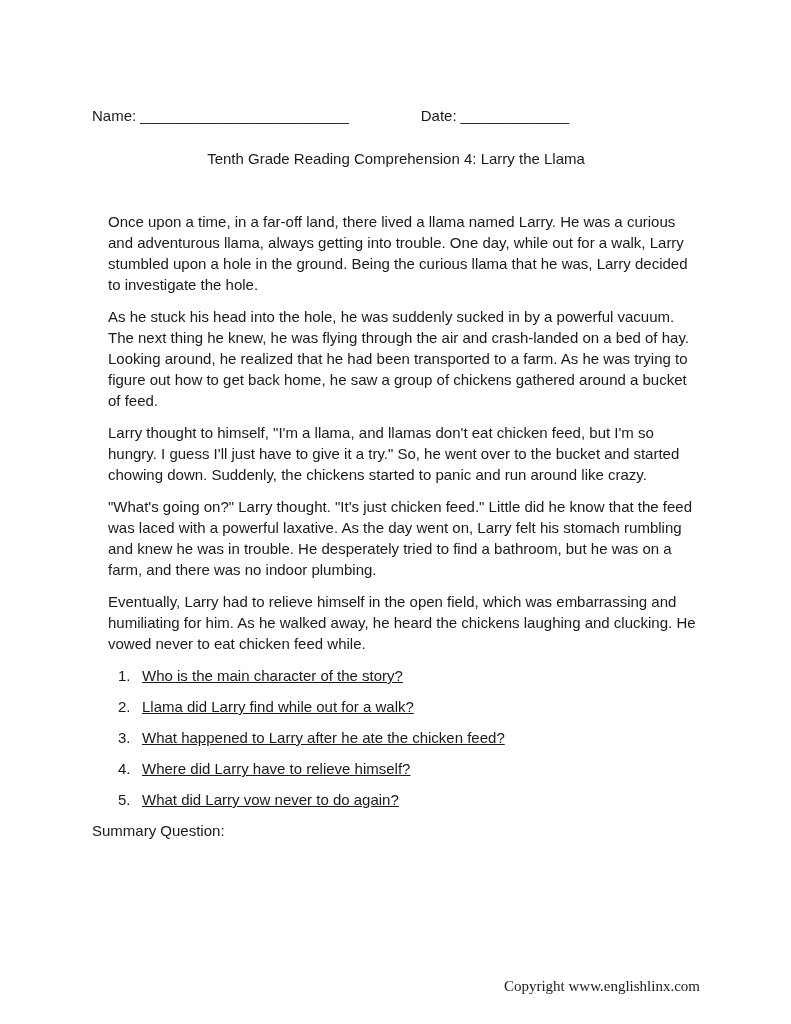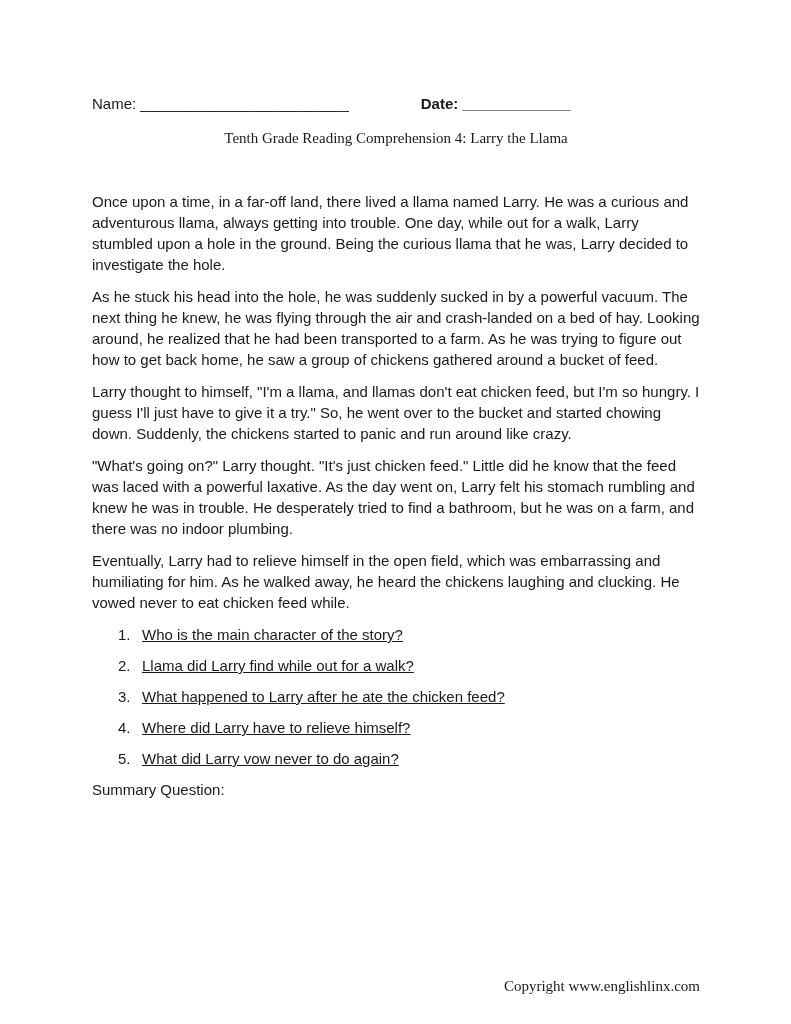--- a/index.html
+++ b/index.html
@@ -25,38 +25,37 @@
     display: flex;
     align-items: baseline;
     white-space: nowrap;
   }
   .name-group, .date-group {
     display: inline-flex;
     align-items: baseline;
   }
   .date-group {
     margin-left: 72px;
-    font-weight: bold;
   }
   .label {
     margin-right: 4px;
   }
   .blank-line {
     letter-spacing: 0;
+    margin-top: 12px;
   }
   .doc-title {
     text-align: center;
-    margin-top: 14px;
-    font-family: Liberation Serif, serif;
+    margin-top: 22px;
   }
   .story {
     margin-top: 42px;
   }
   .story p {
-    margin: 0 0 11px 0;
+    margin: 0 0 11px 16px;
   }
   .questions-heading {
     margin: 0 0 10px 0;
   }
   .question-item {
     display: flex;
     margin: 0 0 10px 26px;
   }
   .q-num {
     width: 24px;

